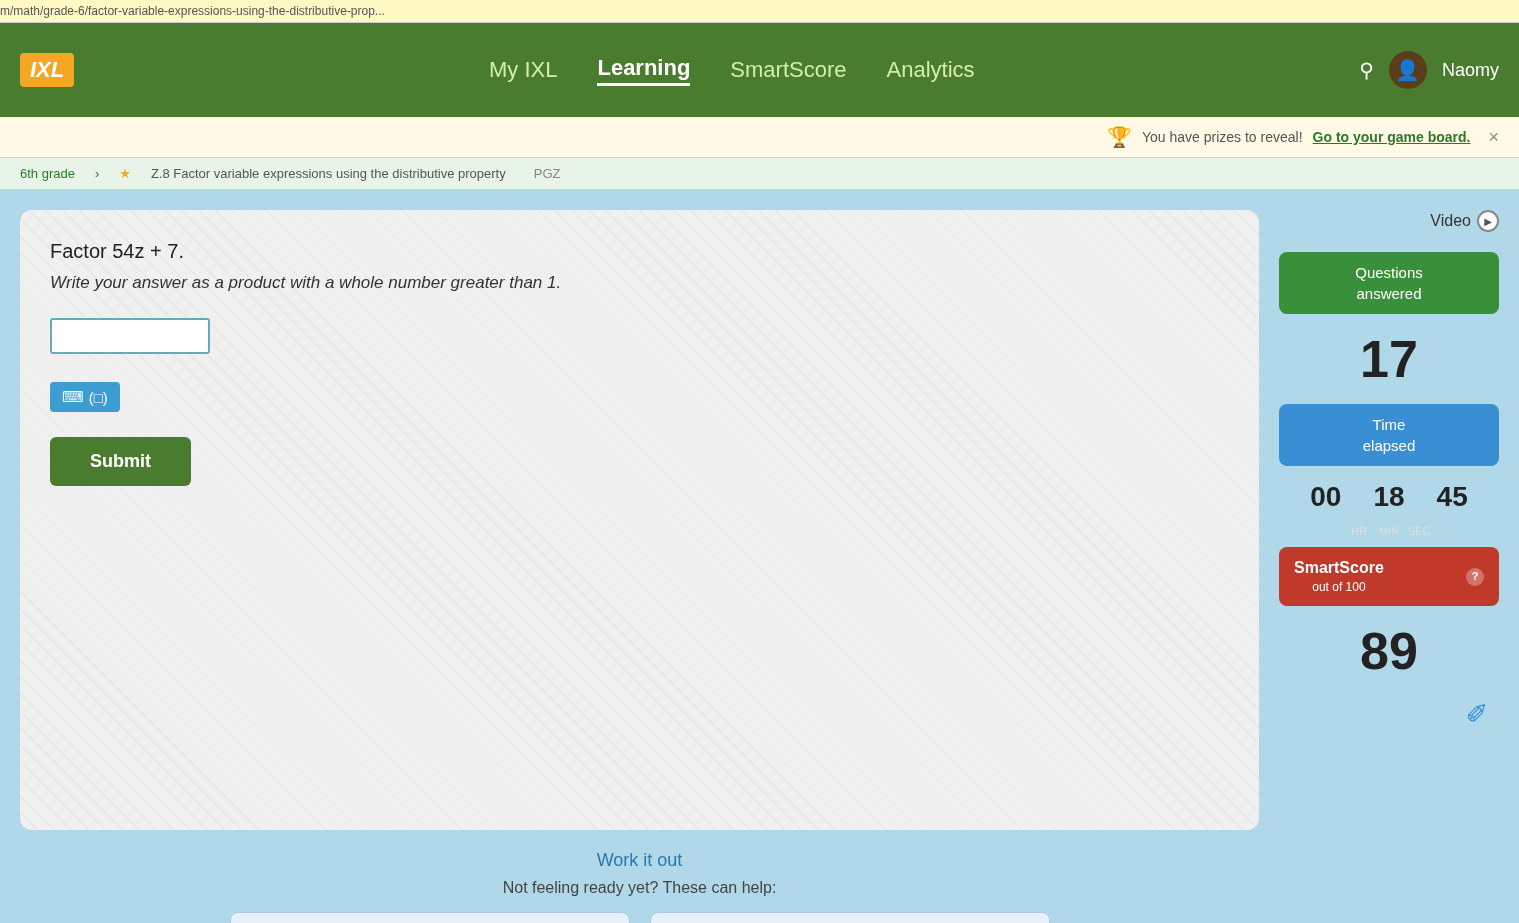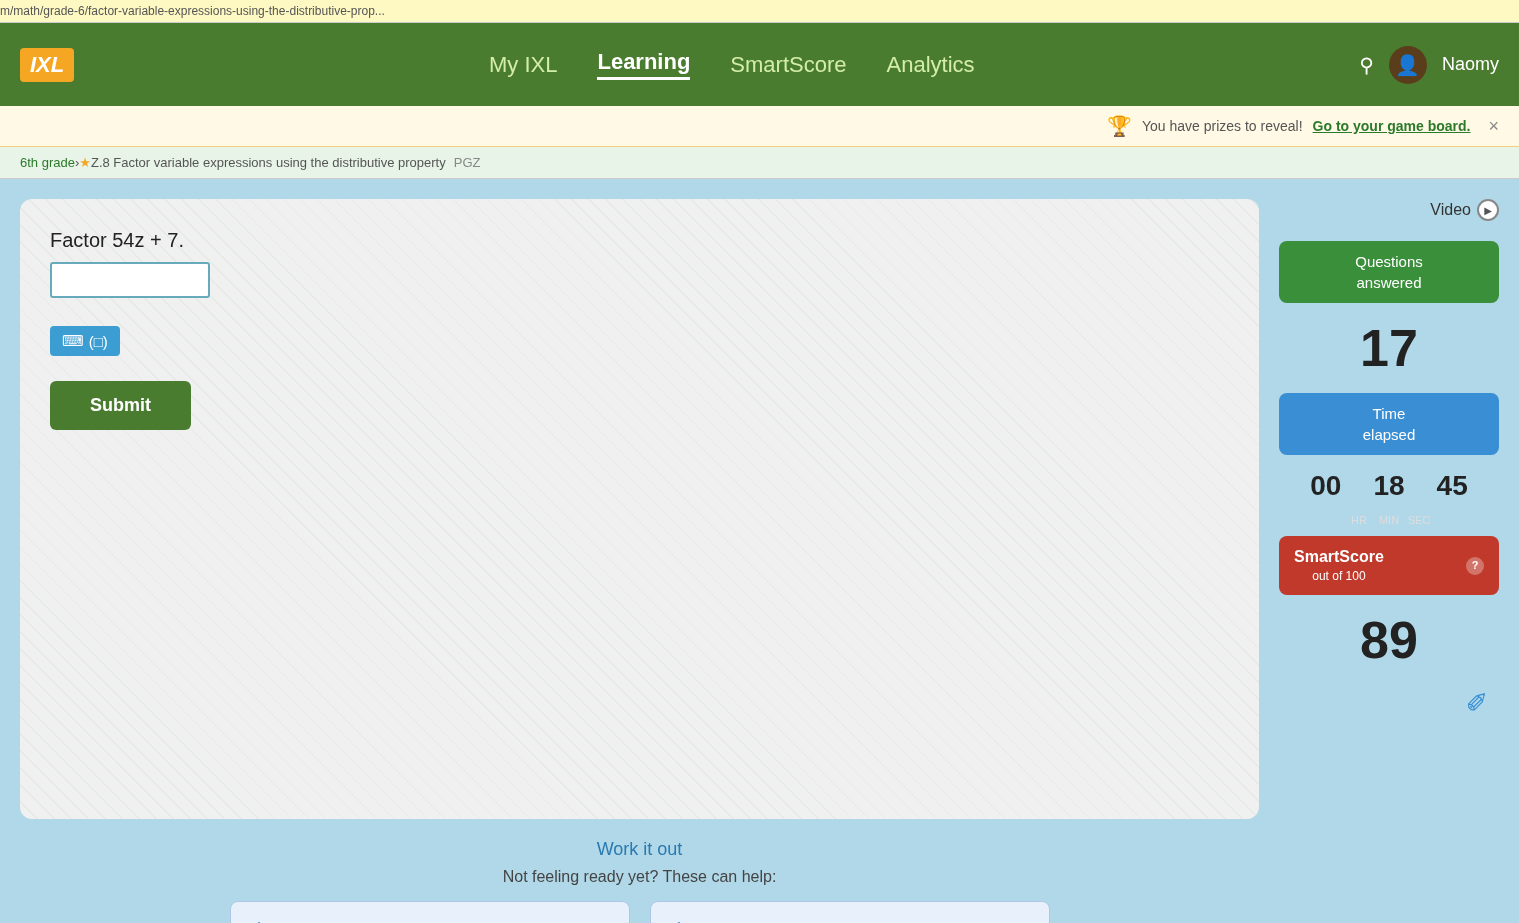--- a/index.html
+++ b/index.html
@@ -8,21 +8,21 @@
       background: #b0d8e8;
       width: 1519px;
       min-height: 923px;
       overflow: hidden;
       position: relative;
     }
 
     
     .top-nav {
       background: #4a7c2f;
-      height: 83px;
+      height: 94px;
       display: flex;
       align-items: center;
       padding: 0 20px;
       position: relative;
     }
 
     .ixl-logo {
       background: #f5a623;
       color: #fff;
       font-weight: bold;
@@ -83,21 +83,21 @@
       color: #fff;
       font-size: 18px;
     }
 
     
     .breadcrumb-bar {
       background: #e8f4e8;
       padding: 8px 20px;
       display: flex;
       align-items: center;
-      gap: 0;
+      gap: 20px;
       font-size: 13px;
       color: #555;
       border-bottom: 1px solid #ccc;
     }
 
     .breadcrumb-bar a {
       color: #2a7a2a;
       text-decoration: none;
     }
 
@@ -461,20 +461,21 @@
   <span class="star-icon">★</span>
   <span>Z.8 Factor variable expressions using the distributive property</span>
   <span class="breadcrumb-code">PGZ</span>
 </div>
 
 <div class="main-content">
 
   <div style="flex:1; display:flex; flex-direction:column; gap:0;">
     <div class="question-panel">
       <p class="question-text">Factor 54z + 7.</p>
+      <p class="question-sub">Write your answer as a product with a whole number greater than 1.</p>
       <input class="answer-input" type="text" style="">
       <br>
       <button class="keyboard-btn">
         <span>⌨</span>
         <span>(□)</span>
       </button>
       <br>
       <button class="submit-btn">Submit</button>
     </div>
 

